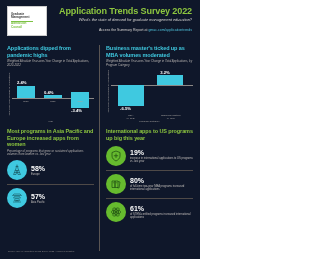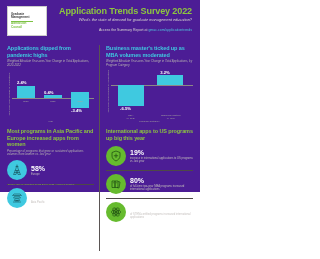--- a/index.html
+++ b/index.html
@@ -4,22 +4,22 @@
 <style>
   * { box-sizing: border-box; margin: 0; padding: 0; }
   html, body {
     width: 200px; height: 259px;
     background: #ffffff;
     font-family: "Liberation Sans", sans-serif;
     overflow: hidden;
   }
   #page {
     position: relative;
-    width: 200px; height: 192px;
-    background: #4c1d95;
+    width: 200px; height: 259px;
+    background: #0f172a;
     padding: 6px 7px 5px 7px;
   }
 
   
   .header { display: flex; align-items: flex-start; gap: 6px; height: 34px; }
   .logo-box {
     width: 40px; height: 30px;
     background: #ffffff;
     border: 0.5px solid #cccccc;
     padding: 3px 3px;

